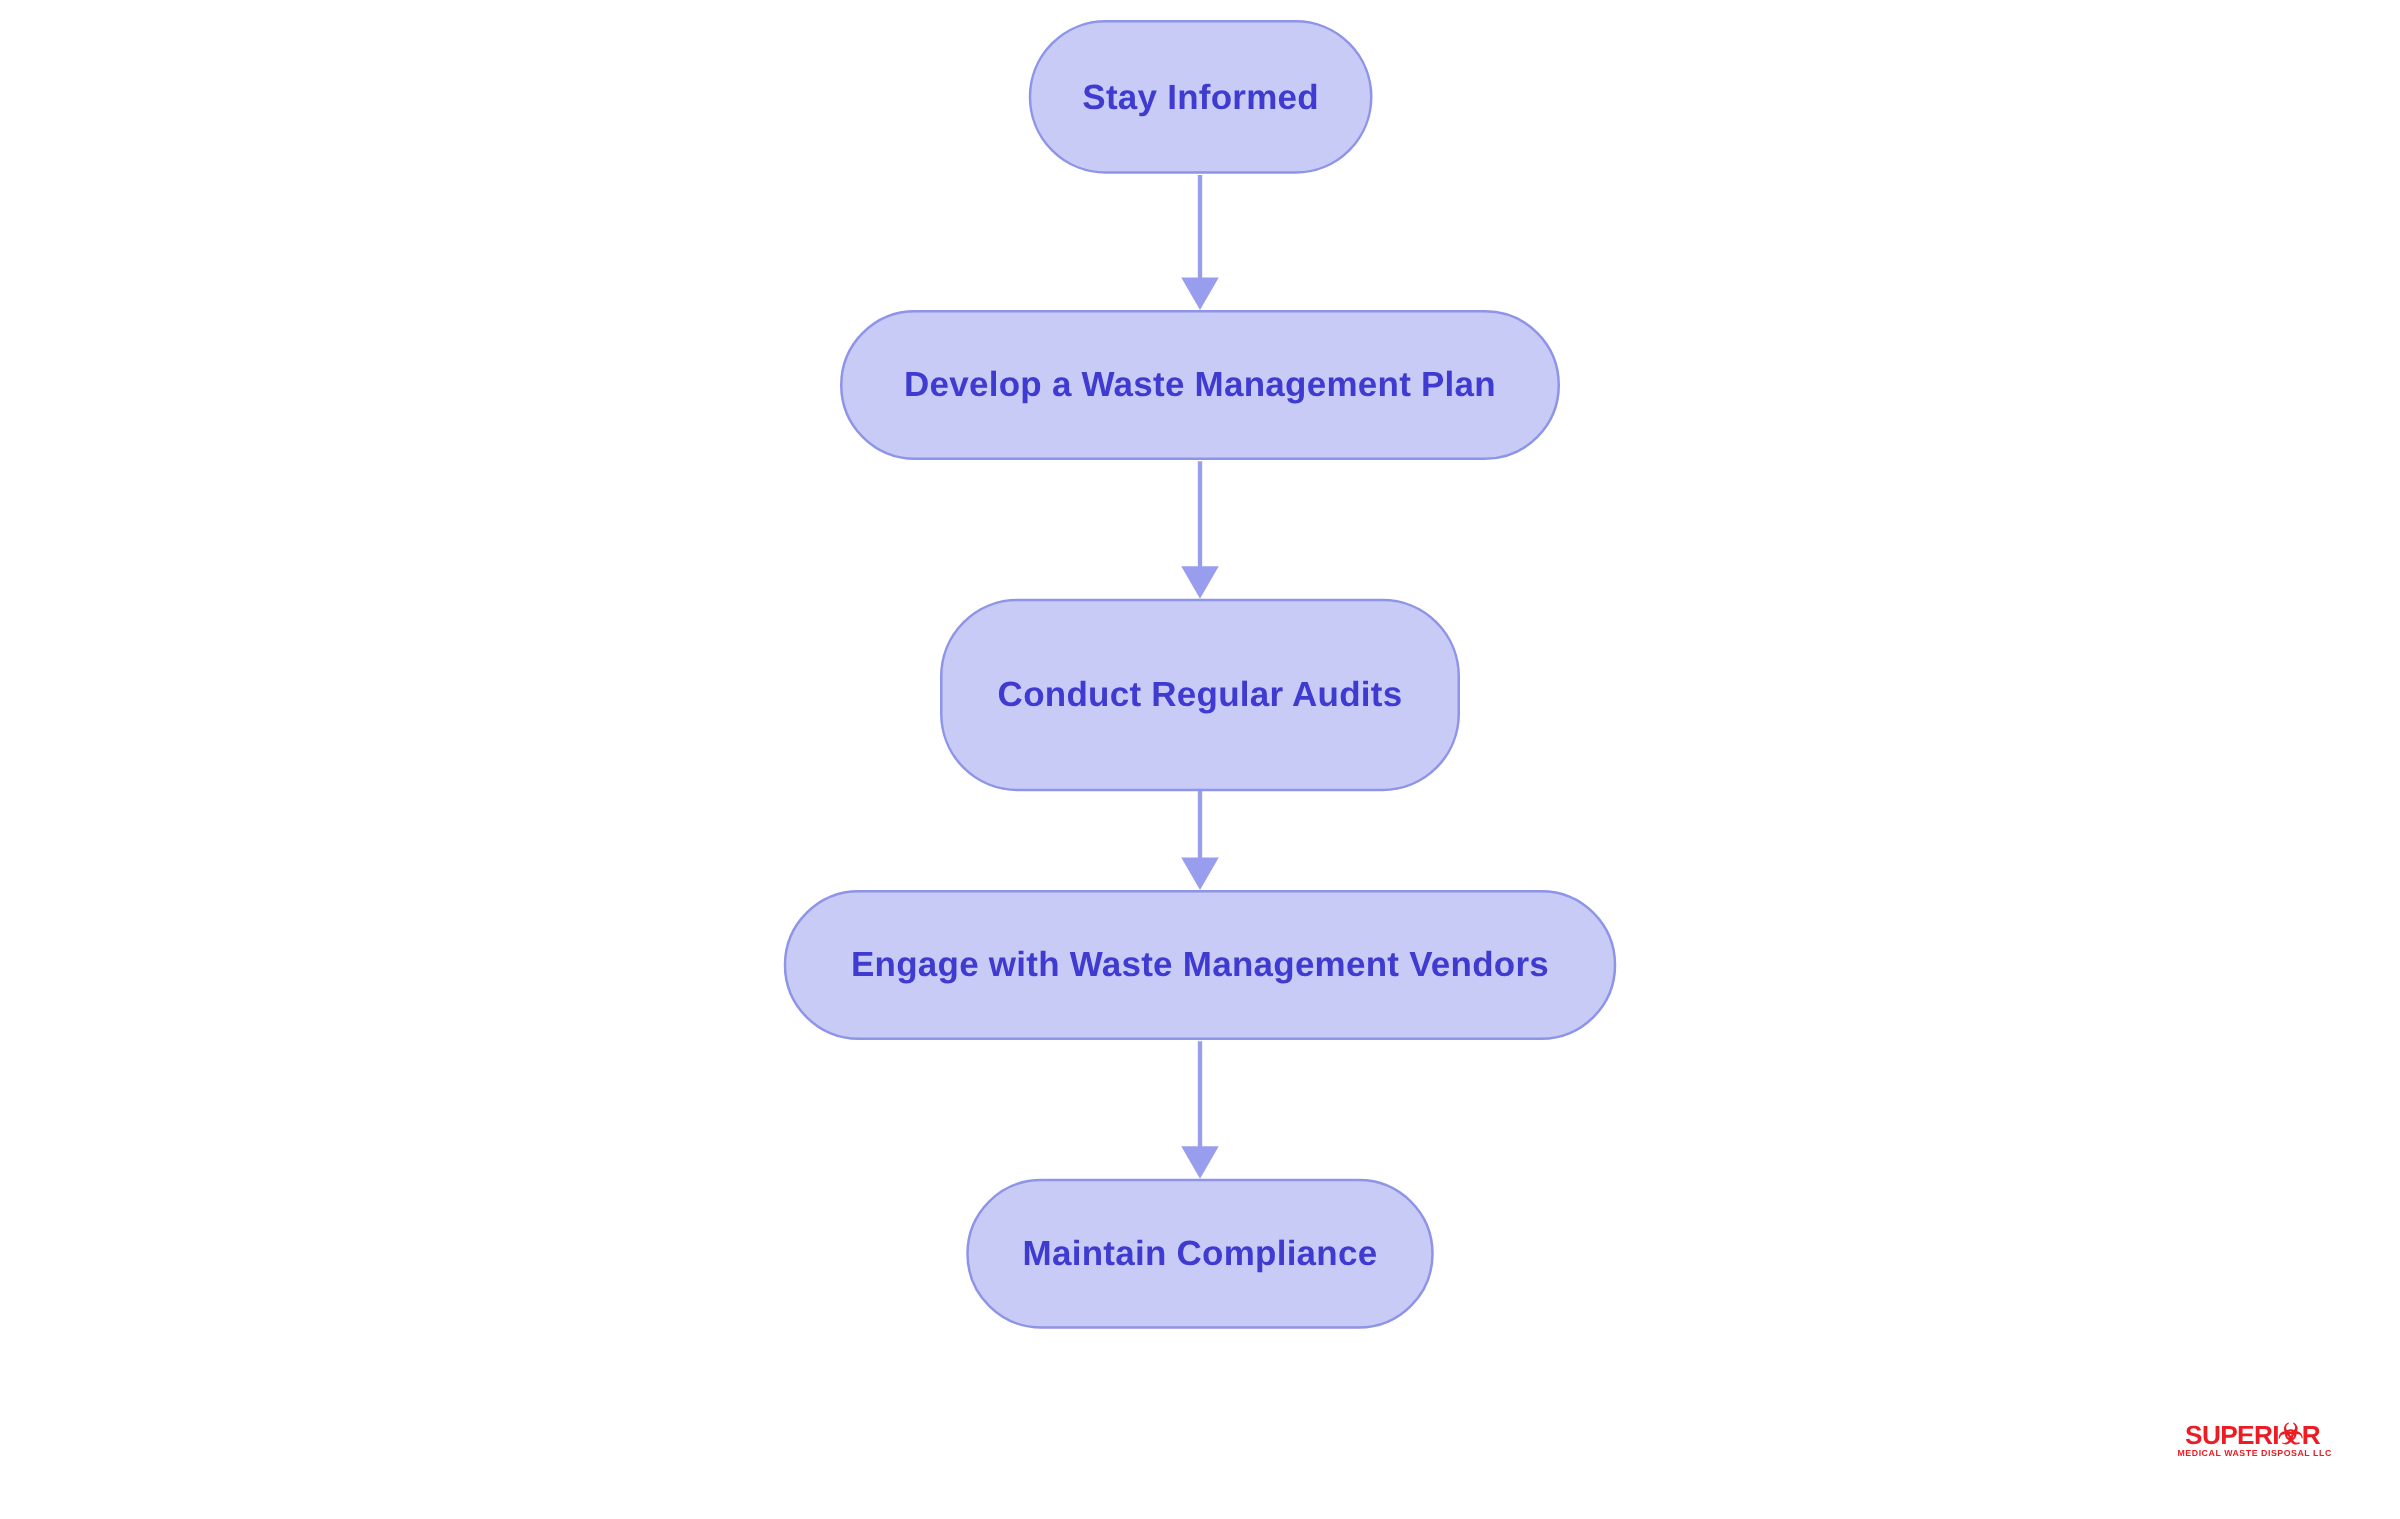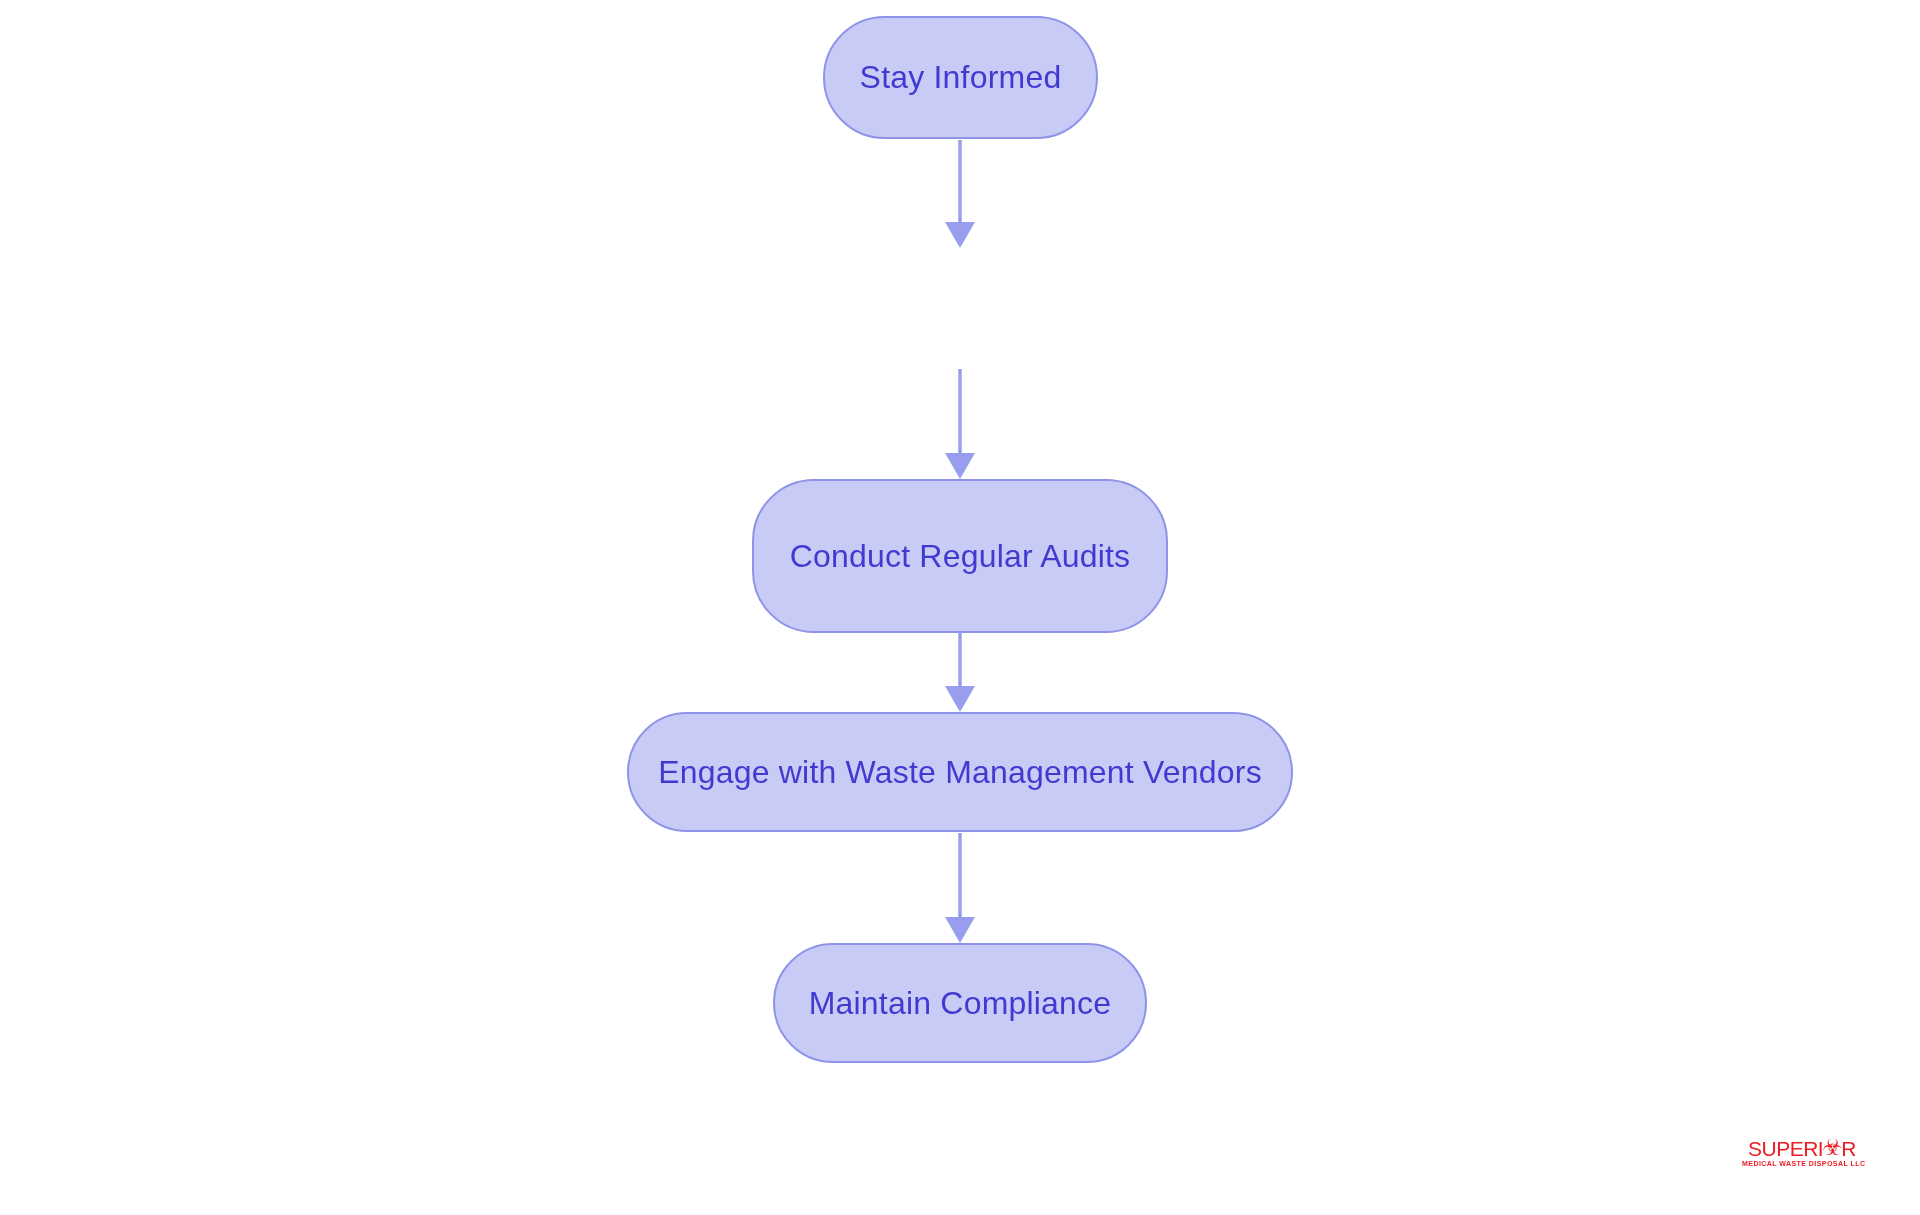--- a/index.html
+++ b/index.html
@@ -28,42 +28,42 @@
     box-sizing: border-box;
     display: flex;
     align-items: center;
     justify-content: center;
     background: var(--node-fill, #c9cbf7);
     border: 2px solid var(--node-border, #8e94e8);
     border-radius: 62px;
   }
   .flow-node .node-label {
     color: var(--node-text, #3f3bd1);
-    font-size: 32px;
-    font-weight: 400;
+    font-size: 28px;
+    font-weight: 700;
     letter-spacing: 0.2px;
     white-space: nowrap;
   }
   .node-1 { left: 823px; top: 16px;  width: 275px; height: 123px; }
   .node-2 { left: 672px; top: 248px; width: 576px; height: 120px; }
   .node-3 { left: 752px; top: 479px; width: 416px; height: 154px; }
   .node-4 { left: 627px; top: 712px; width: 666px; height: 120px; }
   .node-5 { left: 773px; top: 943px; width: 374px; height: 120px; }
 
   .logo {
     position: absolute;
     left: 1742px;
     top: 1138px;
     width: 120px;
     text-align: center;
     color: var(--logo-red, #ed1c24);
     line-height: 1;
   }
   .logo-main {
-    font-weight: 400;
+    font-weight: 700;
     font-size: 21px;
     letter-spacing: -0.5px;
     white-space: nowrap;
     display: flex;
     align-items: flex-start;
     justify-content: center;
   }
   .logo-main .bio {
     font-size: 23px;
     line-height: 0.9;
@@ -100,20 +100,23 @@
     <g>
       <line x1="960" y1="833" x2="960" y2="919" stroke="#989eed" stroke-width="3.5"></line>
       <polygon points="945,917 975,917 960,943" fill="#989eed"></polygon>
     </g>
   </svg>
 
   <div class="flow-node node-1">
     <span class="node-label">Stay Informed</span>
   </div>
 
+  <div class="flow-node node-2">
+    <span class="node-label">Develop a Waste Management Plan</span>
+  </div>
 
   <div class="flow-node node-3">
     <span class="node-label">Conduct Regular Audits</span>
   </div>
 
   <div class="flow-node node-5">
     <span class="node-label">Maintain Compliance</span>
   </div>
 
   <div class="flow-node node-4">

